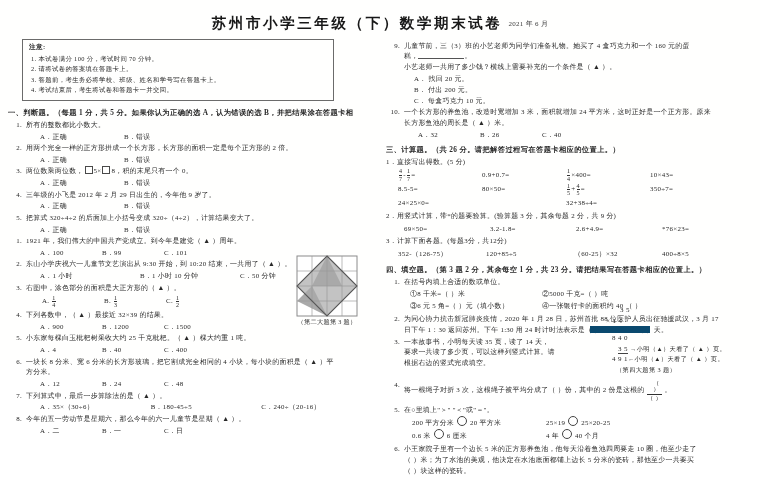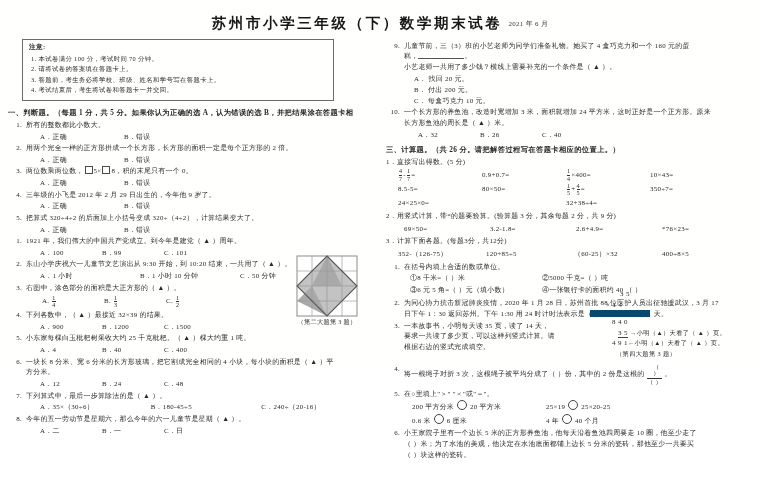--- a/index.html
+++ b/index.html
@@ -471,20 +471,21 @@
       <div class="q">
         <span class="body">3．计算下面各题。(每题3分，共12分)</span>
       </div>
       <div class="calc-row calc-c">
         <span>352-（126-75）</span>
         <span>120+85÷5</span>
         <span>（60-25）×32</span>
         <span>400÷8×5</span>
       </div>
 
+      <div class="sec-head">四、填空题。（第 3 题 2 分，其余每空 1 分，共 23 分。请把结果写在答题卡相应的位置上。）</div>
 
       <div class="q">
         <span class="num">1.</span>
         <span class="body">在括号内填上合适的数或单位。</span>
       </div>
       <div class="fill-row">
         <span>①8 千米=（        ）米</span>
         <span>②5000 千克=（        ）吨</span>
       </div>
       <div class="fill-row">

